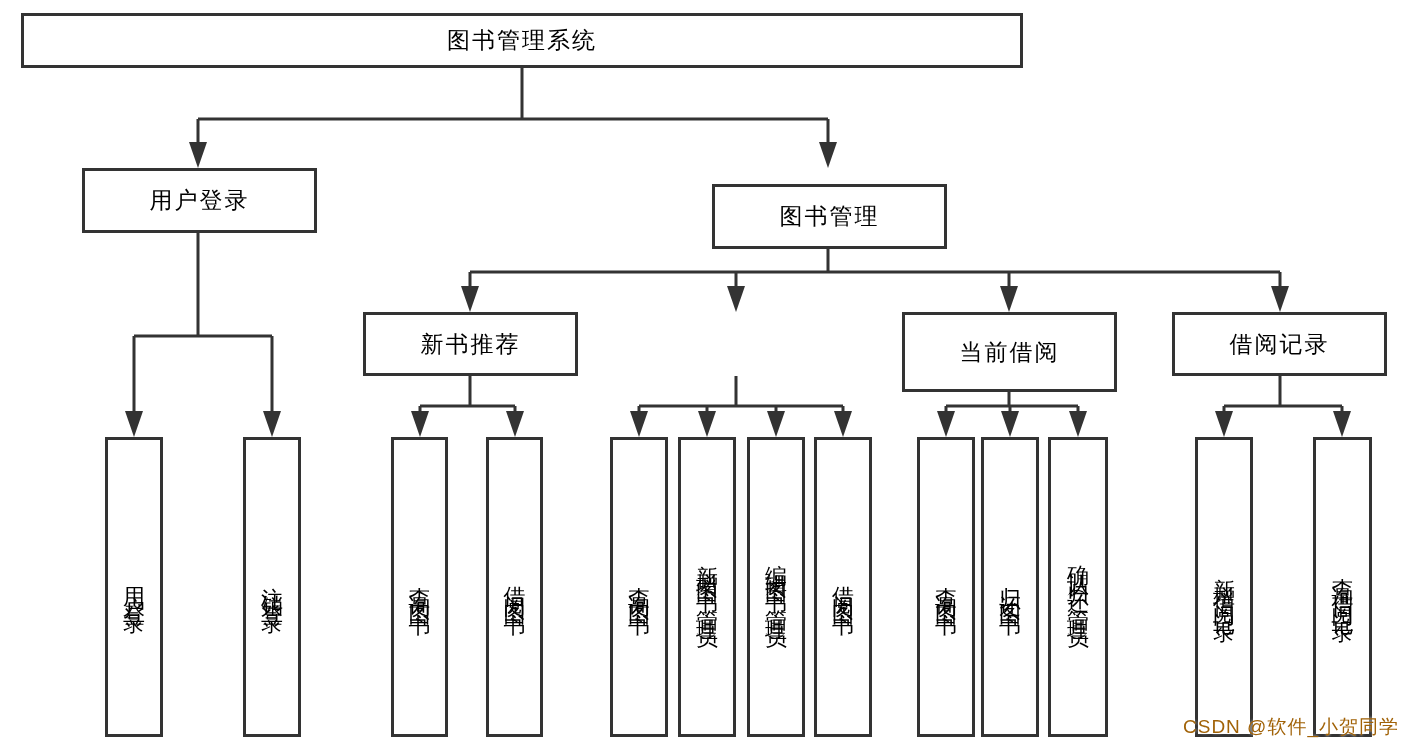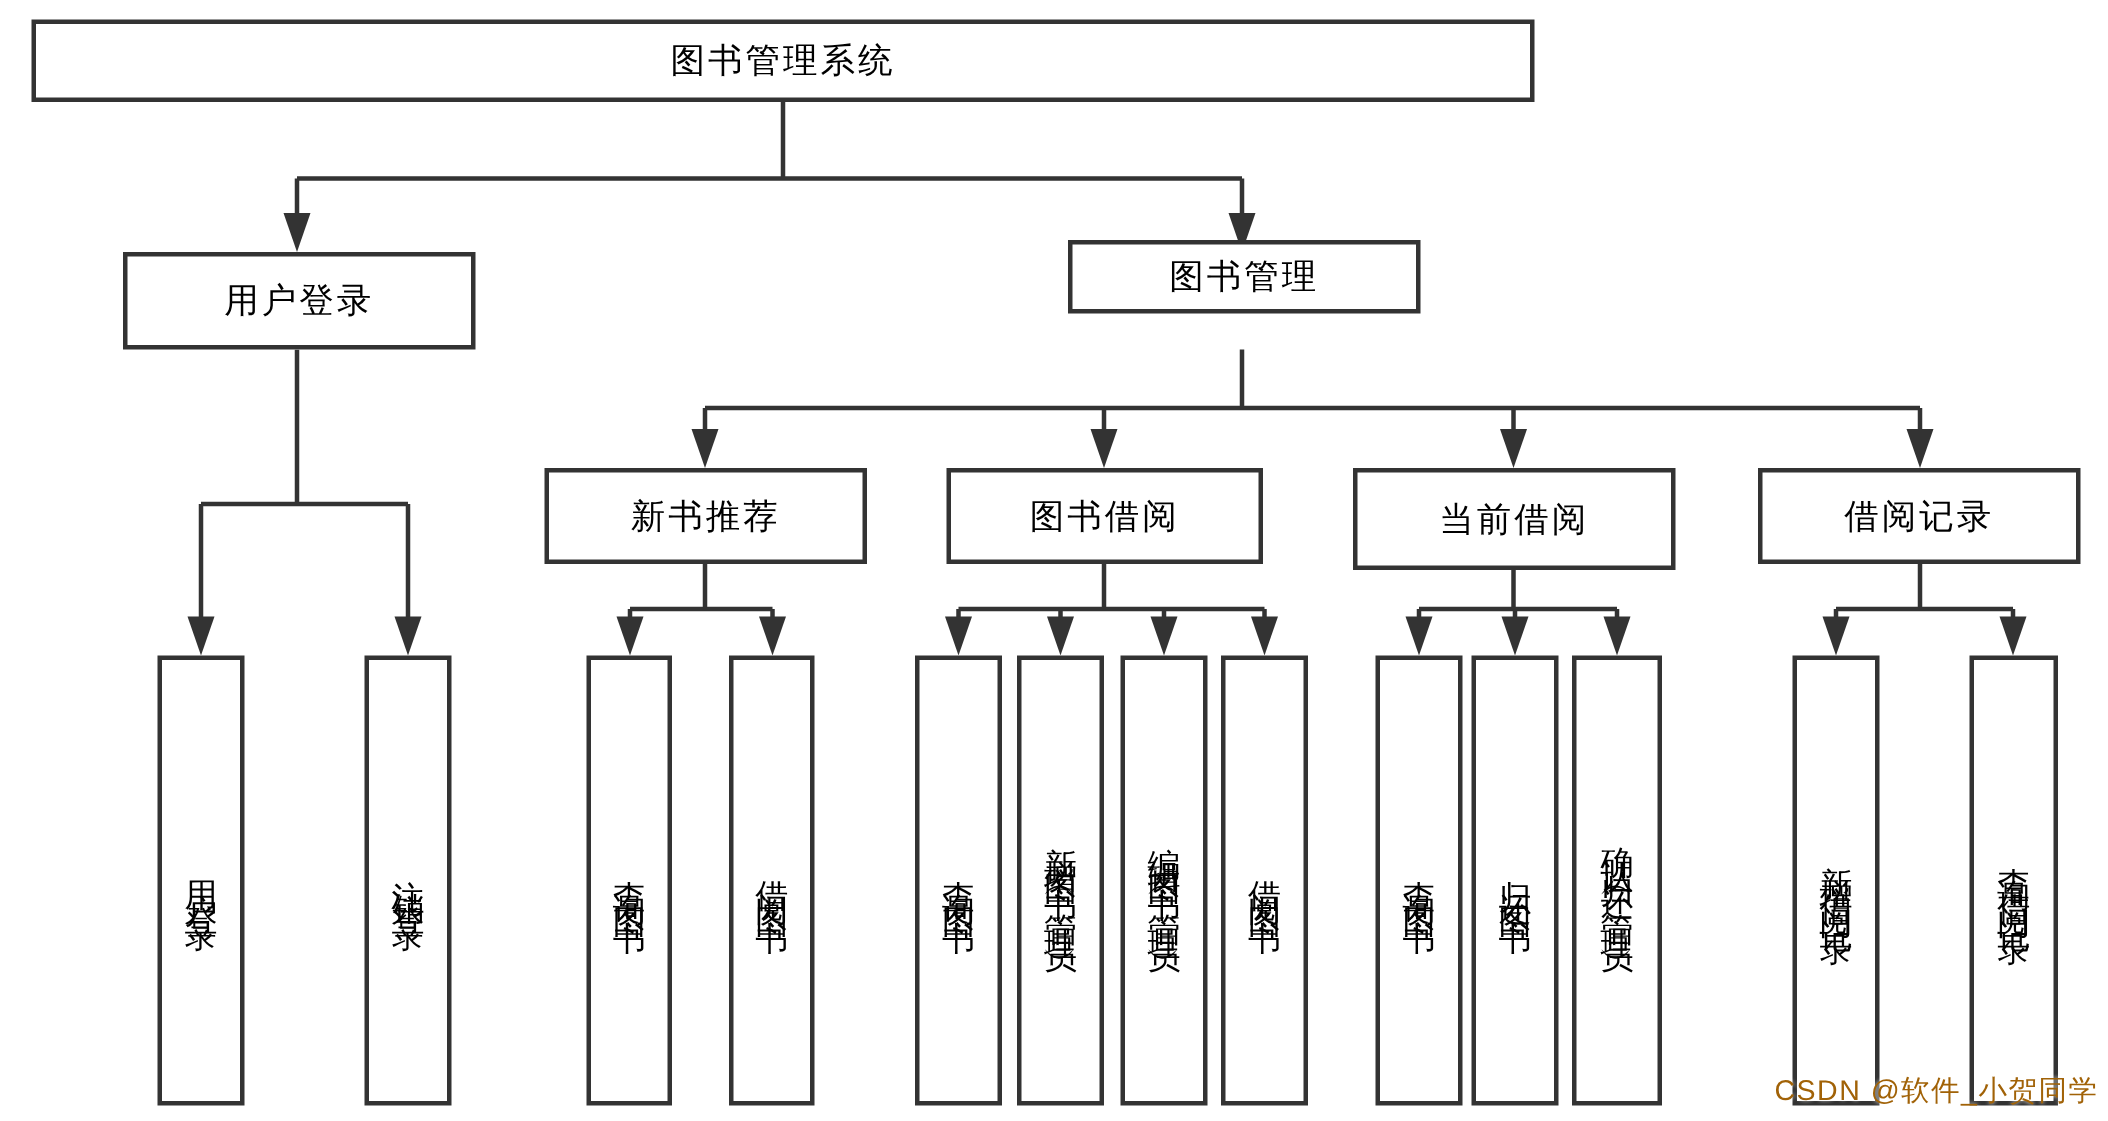--- a/index.html
+++ b/index.html
@@ -93,25 +93,24 @@
       <polygon points="1001,411 1019,411 1010,437"></polygon>
       <polygon points="1069,411 1087,411 1078,437"></polygon>
       <polygon points="1215,411 1233,411 1224,437"></polygon>
       <polygon points="1333,411 1351,411 1342,437"></polygon>
     </g>
   </svg>
 
   <div class="node node-h" style="left:21px; top:13px; width:1002px; height:55px;">图书管理系统</div>
 
   <div class="node node-h" style="left:82px; top:168px; width:235px; height:65px;">用户登录</div>
-  <div class="node node-h" style="left:712px; top:160px; width:235px; height:49px;">图书管理</div>
+  <div class="node node-h" style="left:712px; top:184px; width:235px; height:65px;">图书管理</div>
 
   <div class="node node-h" style="left:363px; top:312px; width:215px; height:64px;text-align:right;">新书推荐</div>
-  <div class="node node-h" style="left:631px; top:312px; width:211px; height:64px;">图书借阅</div>
-  <div class="node node-h" style="left:902px; top:312px; width:215px; height:68px;">当前借阅</div>
+  <div class="node node-h" style="left:902px; top:312px; width:215px; height:80px;">当前借阅</div>
   <div class="node node-h" style="left:1172px; top:312px; width:215px; height:64px;">借阅记录</div>
 
   <div class="node node-v" style="left:105px; top:437px; width:58px; height:300px;">用户登录</div>
   <div class="node node-v" style="left:243px; top:437px; width:58px; height:300px;">注销登录</div>
 
   <div class="node node-v" style="left:391px; top:437px; width:57px; height:300px;">查询图书</div>
   <div class="node node-v" style="left:486px; top:437px; width:57px; height:300px;">借阅图书</div>
 
   <div class="node node-v" style="left:610px; top:437px; width:58px; height:300px;">查询图书</div>
   <div class="node node-v" style="left:678px; top:437px; width:58px; height:300px;">新增图书（管理员）</div>

